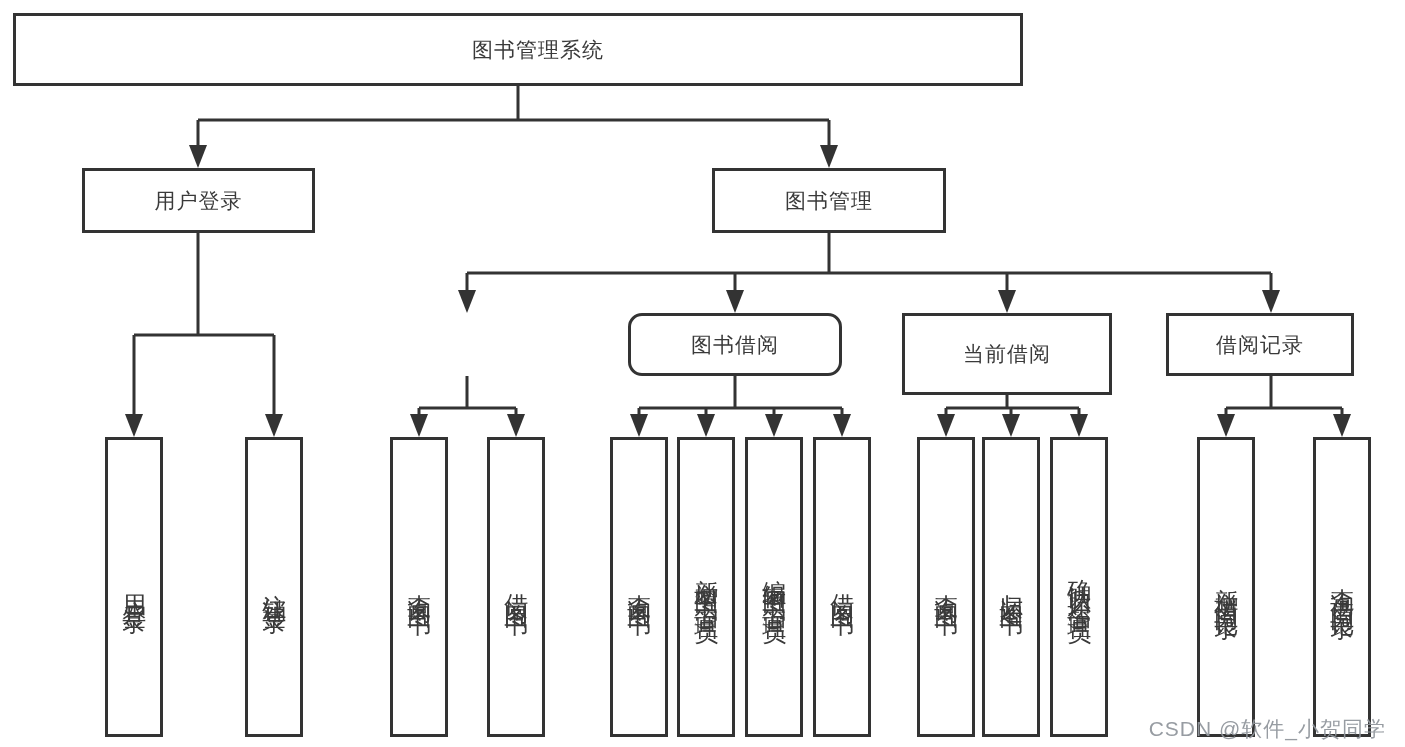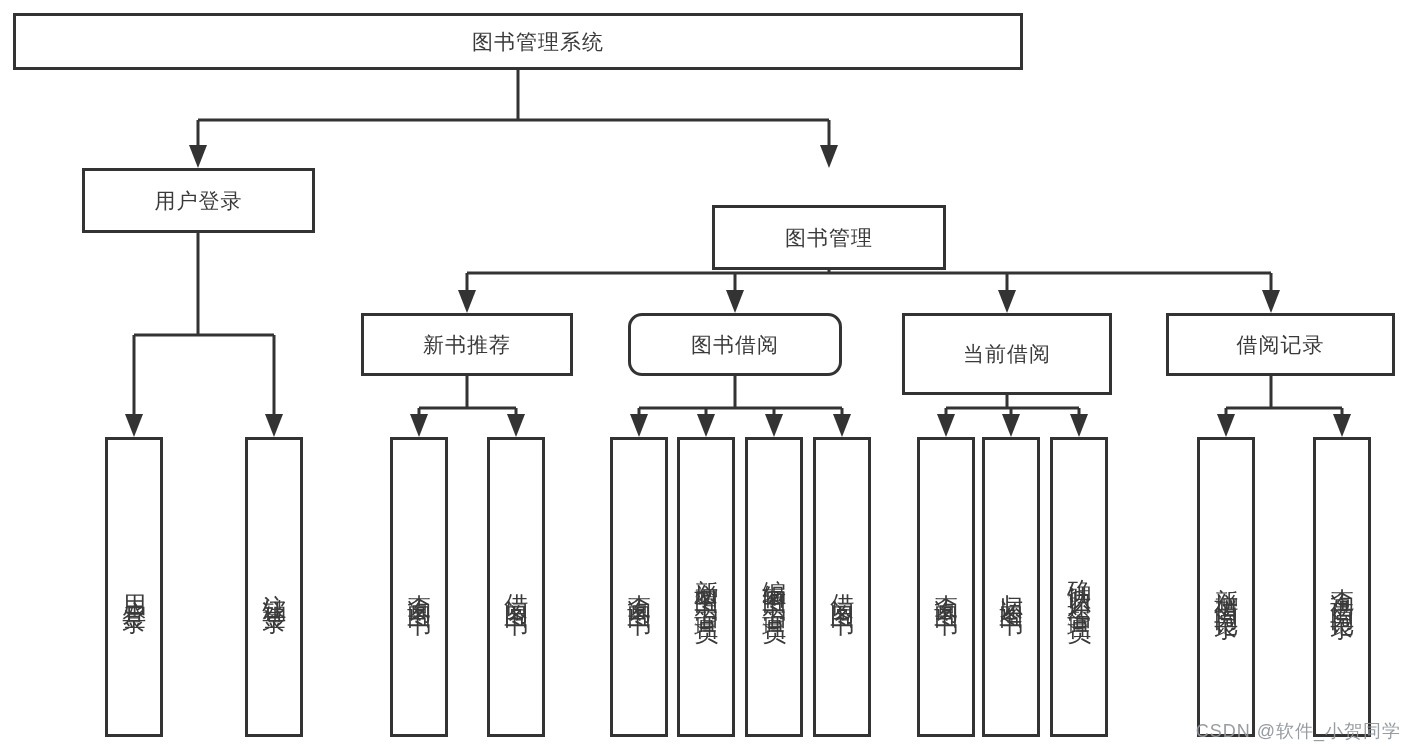--- a/index.html
+++ b/index.html
@@ -13,22 +13,22 @@
   .node{
     position:absolute;border:3px solid #333333;background:#ffffff;
     display:flex;align-items:center;justify-content:center;box-sizing:border-box;z-index:2;
   }
   .h-node{font-size:21px;letter-spacing:1px;white-space:nowrap;}
   .v-node .vtext{
     writing-mode:vertical-rl;text-orientation:mixed;
     font-size:24px;letter-spacing:6px;line-height:1.1;white-space:nowrap;
   }
   .watermark{
-    position:absolute;right:4px;bottom:4px;z-index:3;
-    font-size:18px;color:rgba(145,151,157,0.95);letter-spacing:1px;white-space:nowrap;
+    position:absolute;right:19px;bottom:4px;z-index:3;
+    font-size:21px;color:rgba(145,151,157,0.95);letter-spacing:1px;white-space:nowrap;
   }
 </style>
 </head>
 <body>
 
 <div class="canvas">
 
   <svg class="connectors" viewBox="0 0 1405 747">
     <g>
       <path d="M518 68 V120 M198 120 H829 M198 120 V147 M829 120 V147"></path>
@@ -65,29 +65,28 @@
       <polygon points="1002,414 1020,414 1011,437"></polygon>
       <polygon points="1070,414 1088,414 1079,437"></polygon>
     </g>
     <g>
       <path d="M1271 376 V408 M1226 408 H1342 M1226 408 V416 M1342 408 V416"></path>
       <polygon points="1217,414 1235,414 1226,437"></polygon>
       <polygon points="1333,414 1351,414 1342,437"></polygon>
     </g>
   </svg>
 
-  <div class="node h-node" style="left:13px;top:13px;width:1010px;height:57px;padding-left:40px;">图书管理系统</div>
+  <div class="node h-node" style="left:13px;top:13px;width:1010px;height:73px;padding-left:40px;">图书管理系统</div>
 
   <div class="node h-node" style="left:82px;top:168px;width:233px;height:65px;">用户登录</div>
-  <div class="node h-node" style="left:712px;top:168px;width:234px;height:65px;margin-top:37px;">图书管理</div>
+  <div class="node h-node" style="left:712px;top:168px;width:234px;height:65px;">图书管理</div>
 
-  <div class="node h-node" style="left:361px;top:313px;width:212px;height:63px;">新书推荐</div>
   <div class="node h-node" style="left:628px;top:313px;width:214px;height:63px;border-radius:14px;">图书借阅</div>
   <div class="node h-node" style="left:902px;top:313px;width:210px;height:82px;">当前借阅</div>
-  <div class="node h-node" style="left:1166px;top:313px;width:229px;height:63px;font-family:Liberation Serif, serif;">借阅记录</div>
+  <div class="node h-node" style="left:1166px;top:313px;width:188px;height:63px;font-family:Liberation Serif, serif;">借阅记录</div>
 
   <div class="node v-node" style="left:105px;top:437px;width:58px;height:300px;">
     <span class="vtext">用户登录</span>
   </div>
   <div class="node v-node" style="left:245px;top:437px;width:58px;height:300px;">
     <span class="vtext">注销登录</span>
   </div>
 
   <div class="node v-node" style="left:390px;top:437px;width:58px;height:300px;">
     <span class="vtext">查询图书</span>

